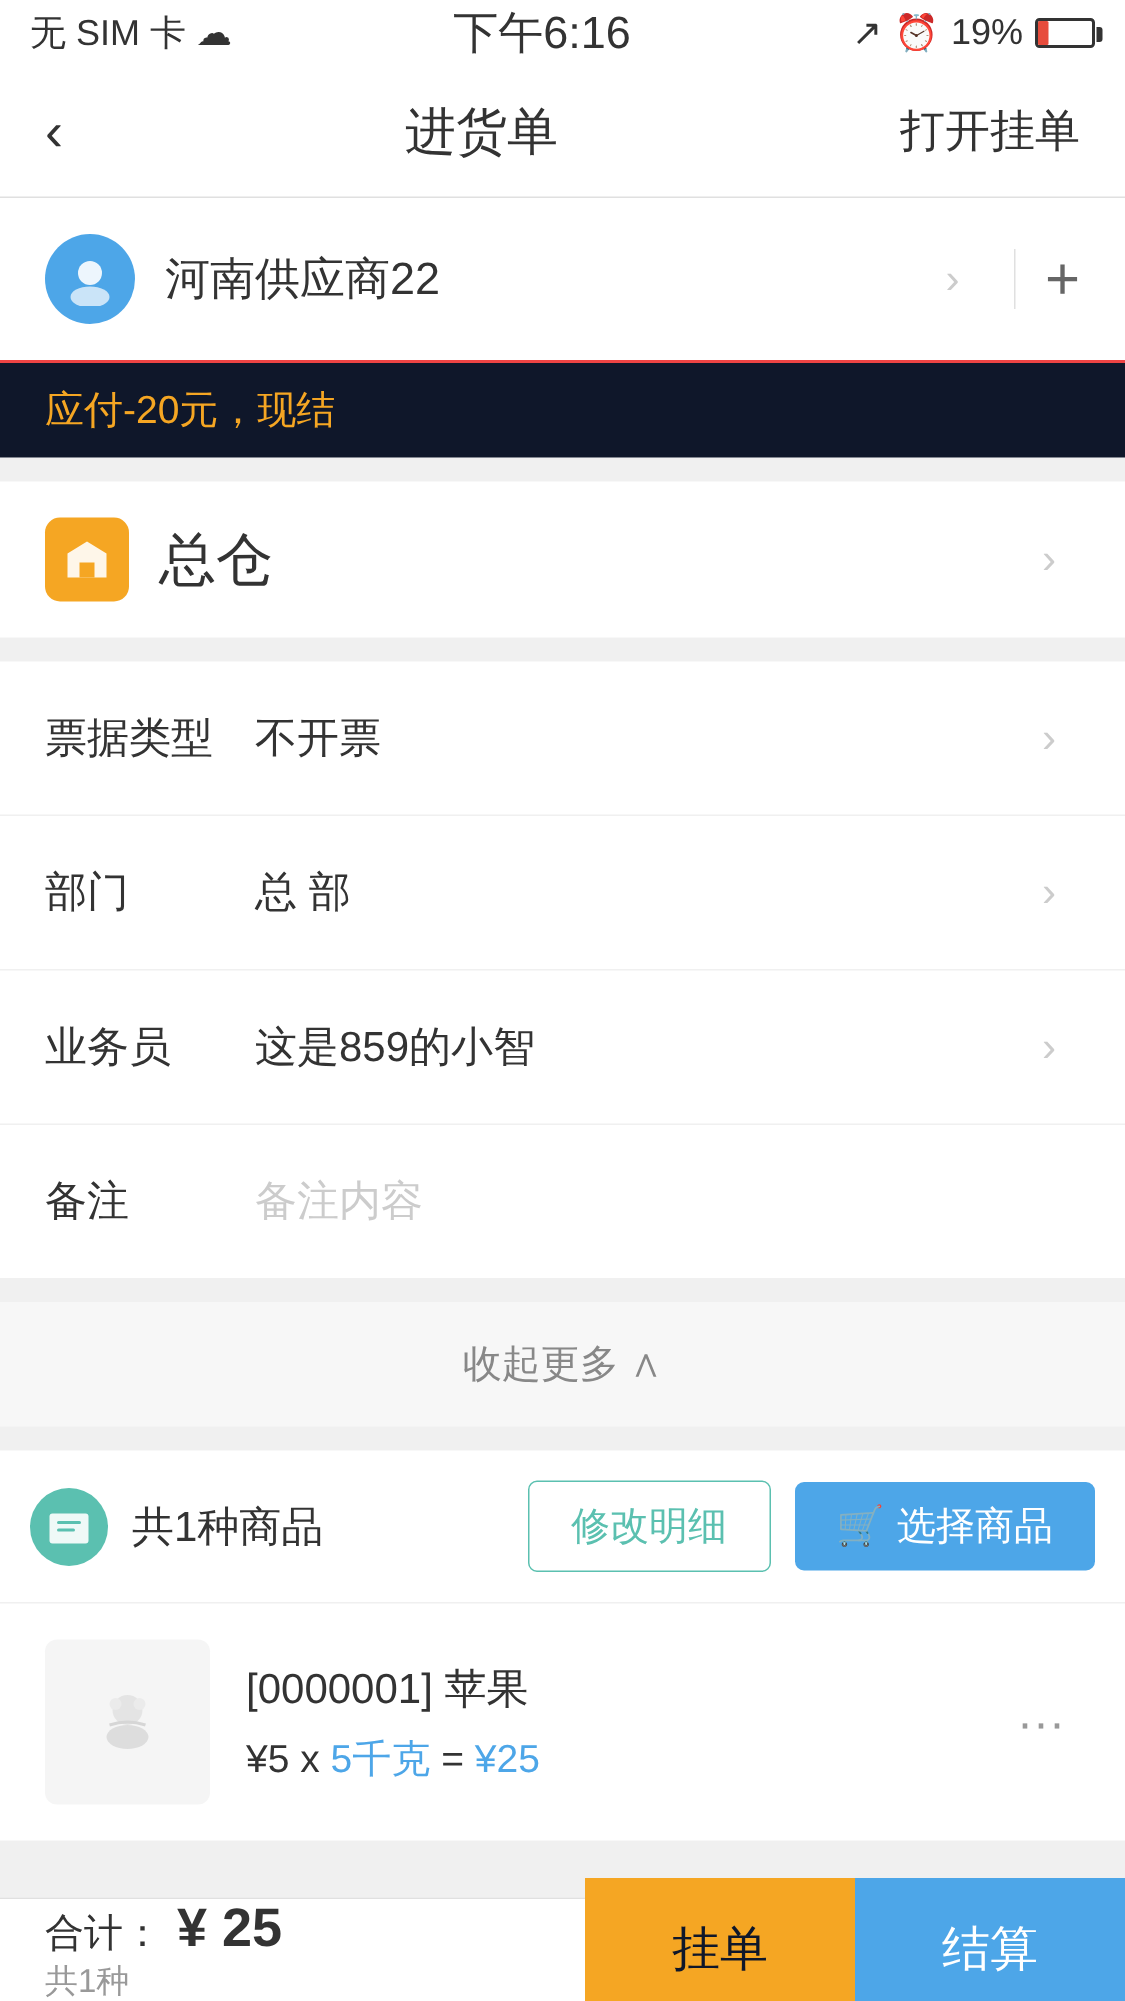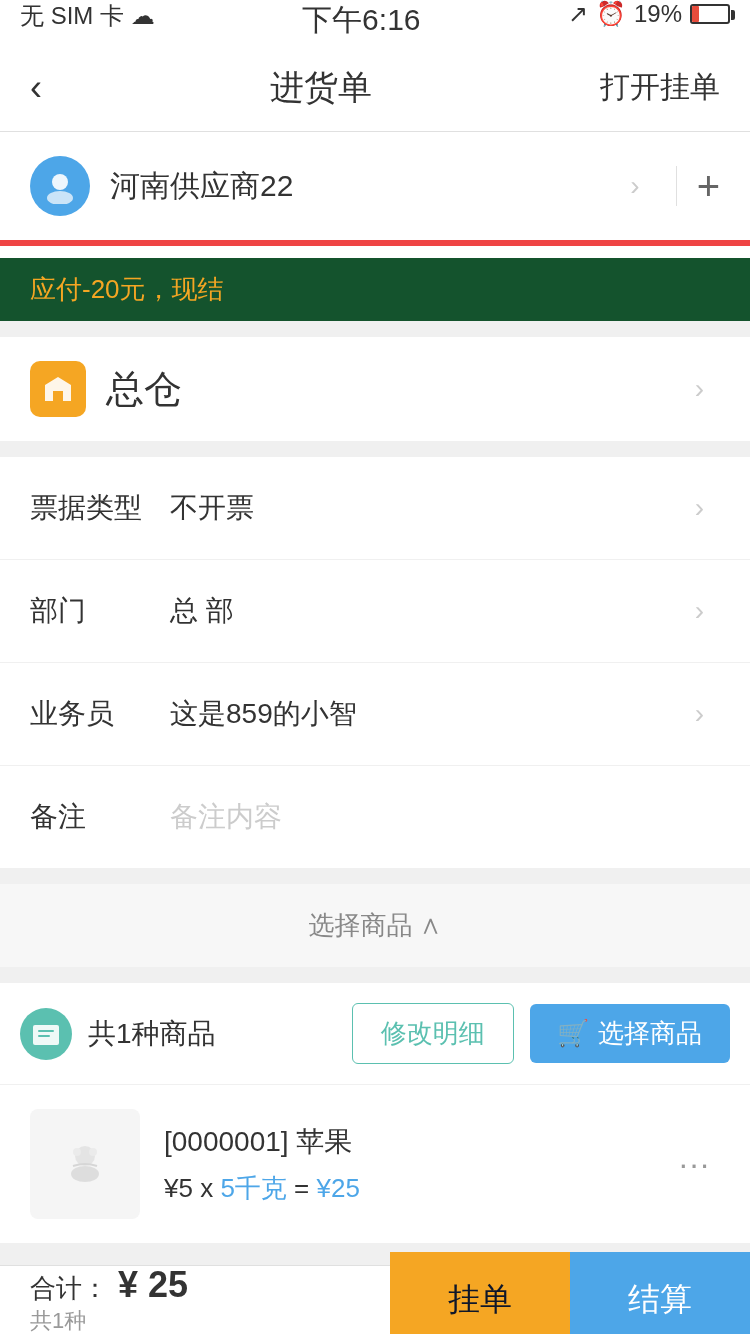--- a/index.html
+++ b/index.html
@@ -12,21 +12,21 @@
       font-size: 28px;
       color: #333;
     }
 
     
     .status-bar {
       width: 100%;
       height: 44px;
       background: #fff;
       display: flex;
-      align-items: flex-start;
+      align-items: center;
       justify-content: space-between;
       padding: 0 20px;
       font-size: 24px;
       color: #333;
     }
     .status-left { display: flex; align-items: center; gap: 10px; }
     .status-center { font-size: 30px; font-weight: 500; }
     .status-right { display: flex; align-items: center; gap: 8px; font-size: 24px; }
     .battery-icon {
       width: 40px; height: 20px; border: 2px solid #333; border-radius: 3px; position: relative; display: inline-block;
@@ -70,22 +70,22 @@
       background: #fff;
       margin-bottom: 16px;
     }
 
     
     .supplier-row {
       background: #fff;
       display: flex;
       align-items: center;
       padding: 24px 30px;
-      border-bottom: 6px solid #ef4444;
-      margin-bottom: 12px;
+      border-bottom: 2px solid #ef4444;
+      margin-bottom: 0;
     }
     .supplier-avatar {
       width: 60px; height: 60px; border-radius: 50%; background: #4da6e8;
       display: flex; align-items: center; justify-content: center;
       color: white; font-size: 26px; margin-right: 20px; flex-shrink: 0;
     }
     .supplier-name {
       flex: 1;
       font-size: 30px;
       color: #333;
@@ -99,21 +99,21 @@
       width: 1px; height: 40px; background: #e0e0e0; margin: 0 20px;
     }
     .add-btn {
       font-size: 40px;
       color: #666;
       cursor: pointer;
     }
 
     
     .notice-bar {
-      background: #14532d;
+      background: #0f172a;
       padding: 14px 30px;
       color: #f5a623;
       font-size: 26px;
       margin-bottom: 0;
     }
 
     
     .warehouse-row {
       background: #fff;
       display: flex;
@@ -393,21 +393,21 @@
     <span class="form-value">这是859的小智</span>
     <span class="chevron-right">›</span>
   </div>
 
   <div class="form-row">
     <span class="form-label">备注</span>
     <span class="form-value form-placeholder">备注内容</span>
   </div>
 </div>
 
-<div class="collapse-bar">选择商品 ∧</div>
+<div class="collapse-bar">收起更多 ∧</div>
 
 <div class="product-section">
   <div class="product-header">
     <div class="product-count-icon">
       <svg width="34" height="34" viewBox="0 0 34 34" fill="none">
         <rect x="4" y="8" width="26" height="20" rx="2" fill="white" opacity="0.9"></rect>
         <path d="M10 14h14M10 19h10" stroke="#5bc0b0" stroke-width="2" stroke-linecap="round"></path>
       </svg>
     </div>
     <span class="product-count-text">共1种商品</span>

